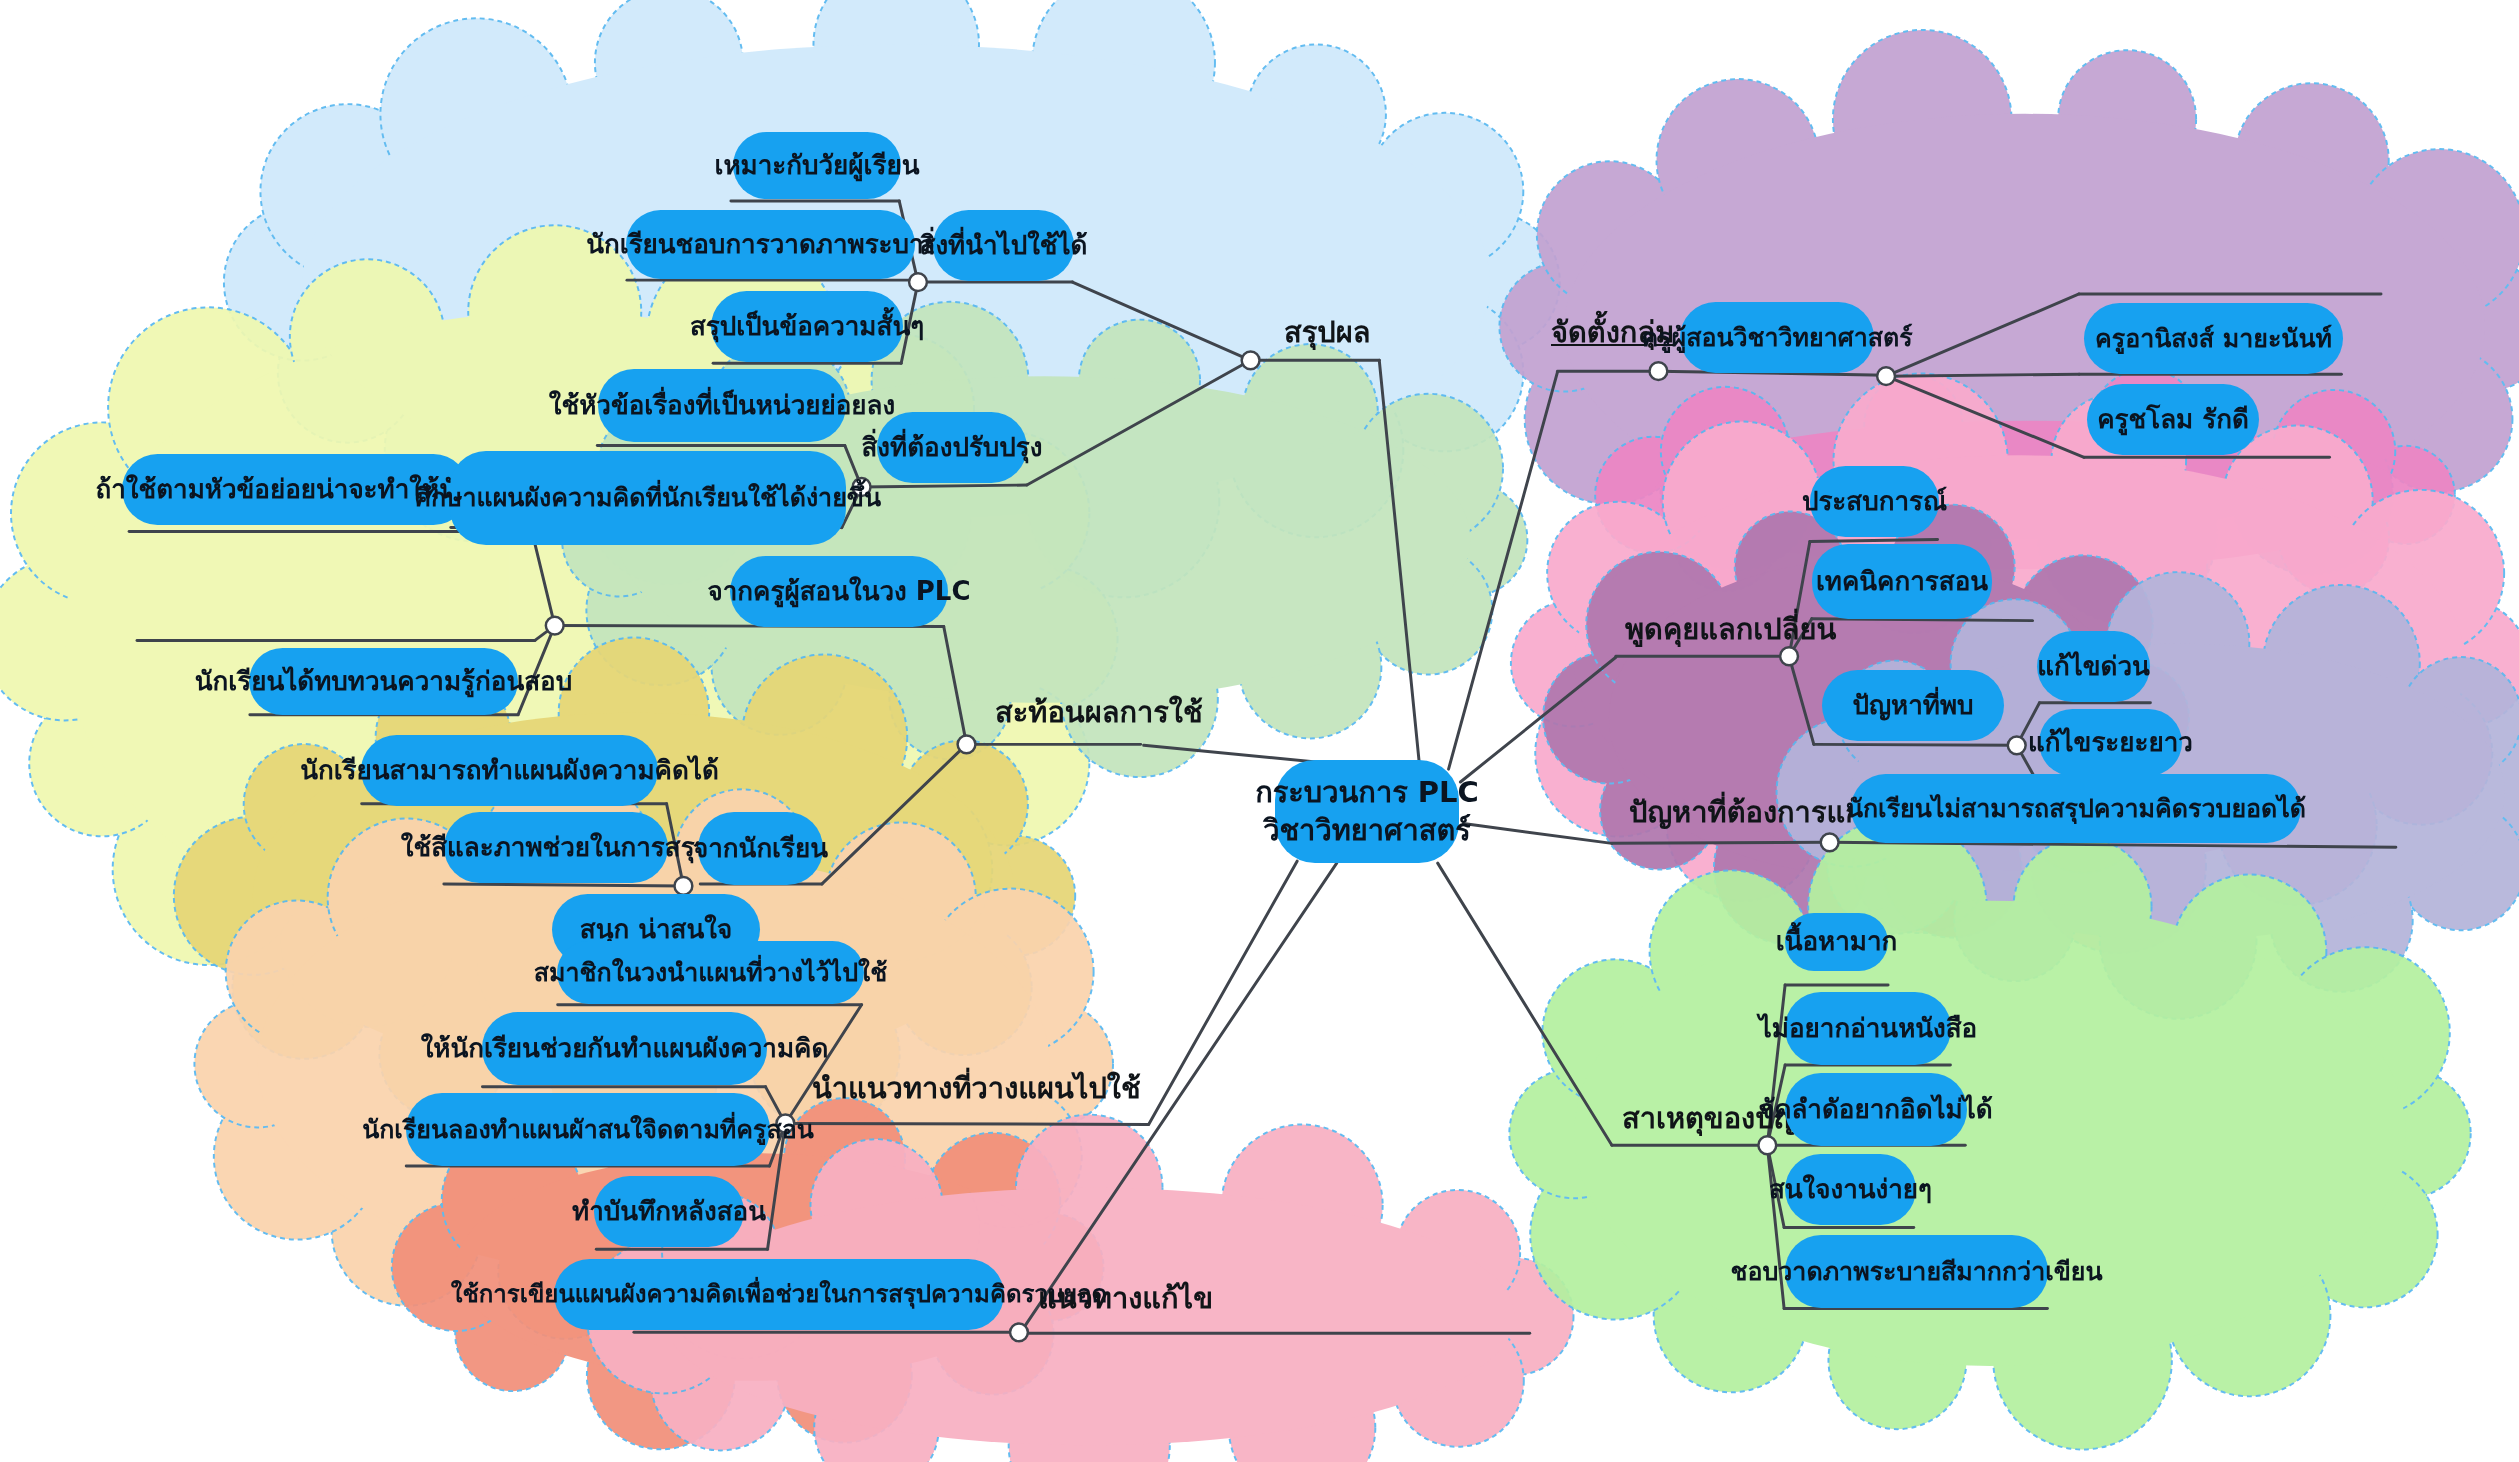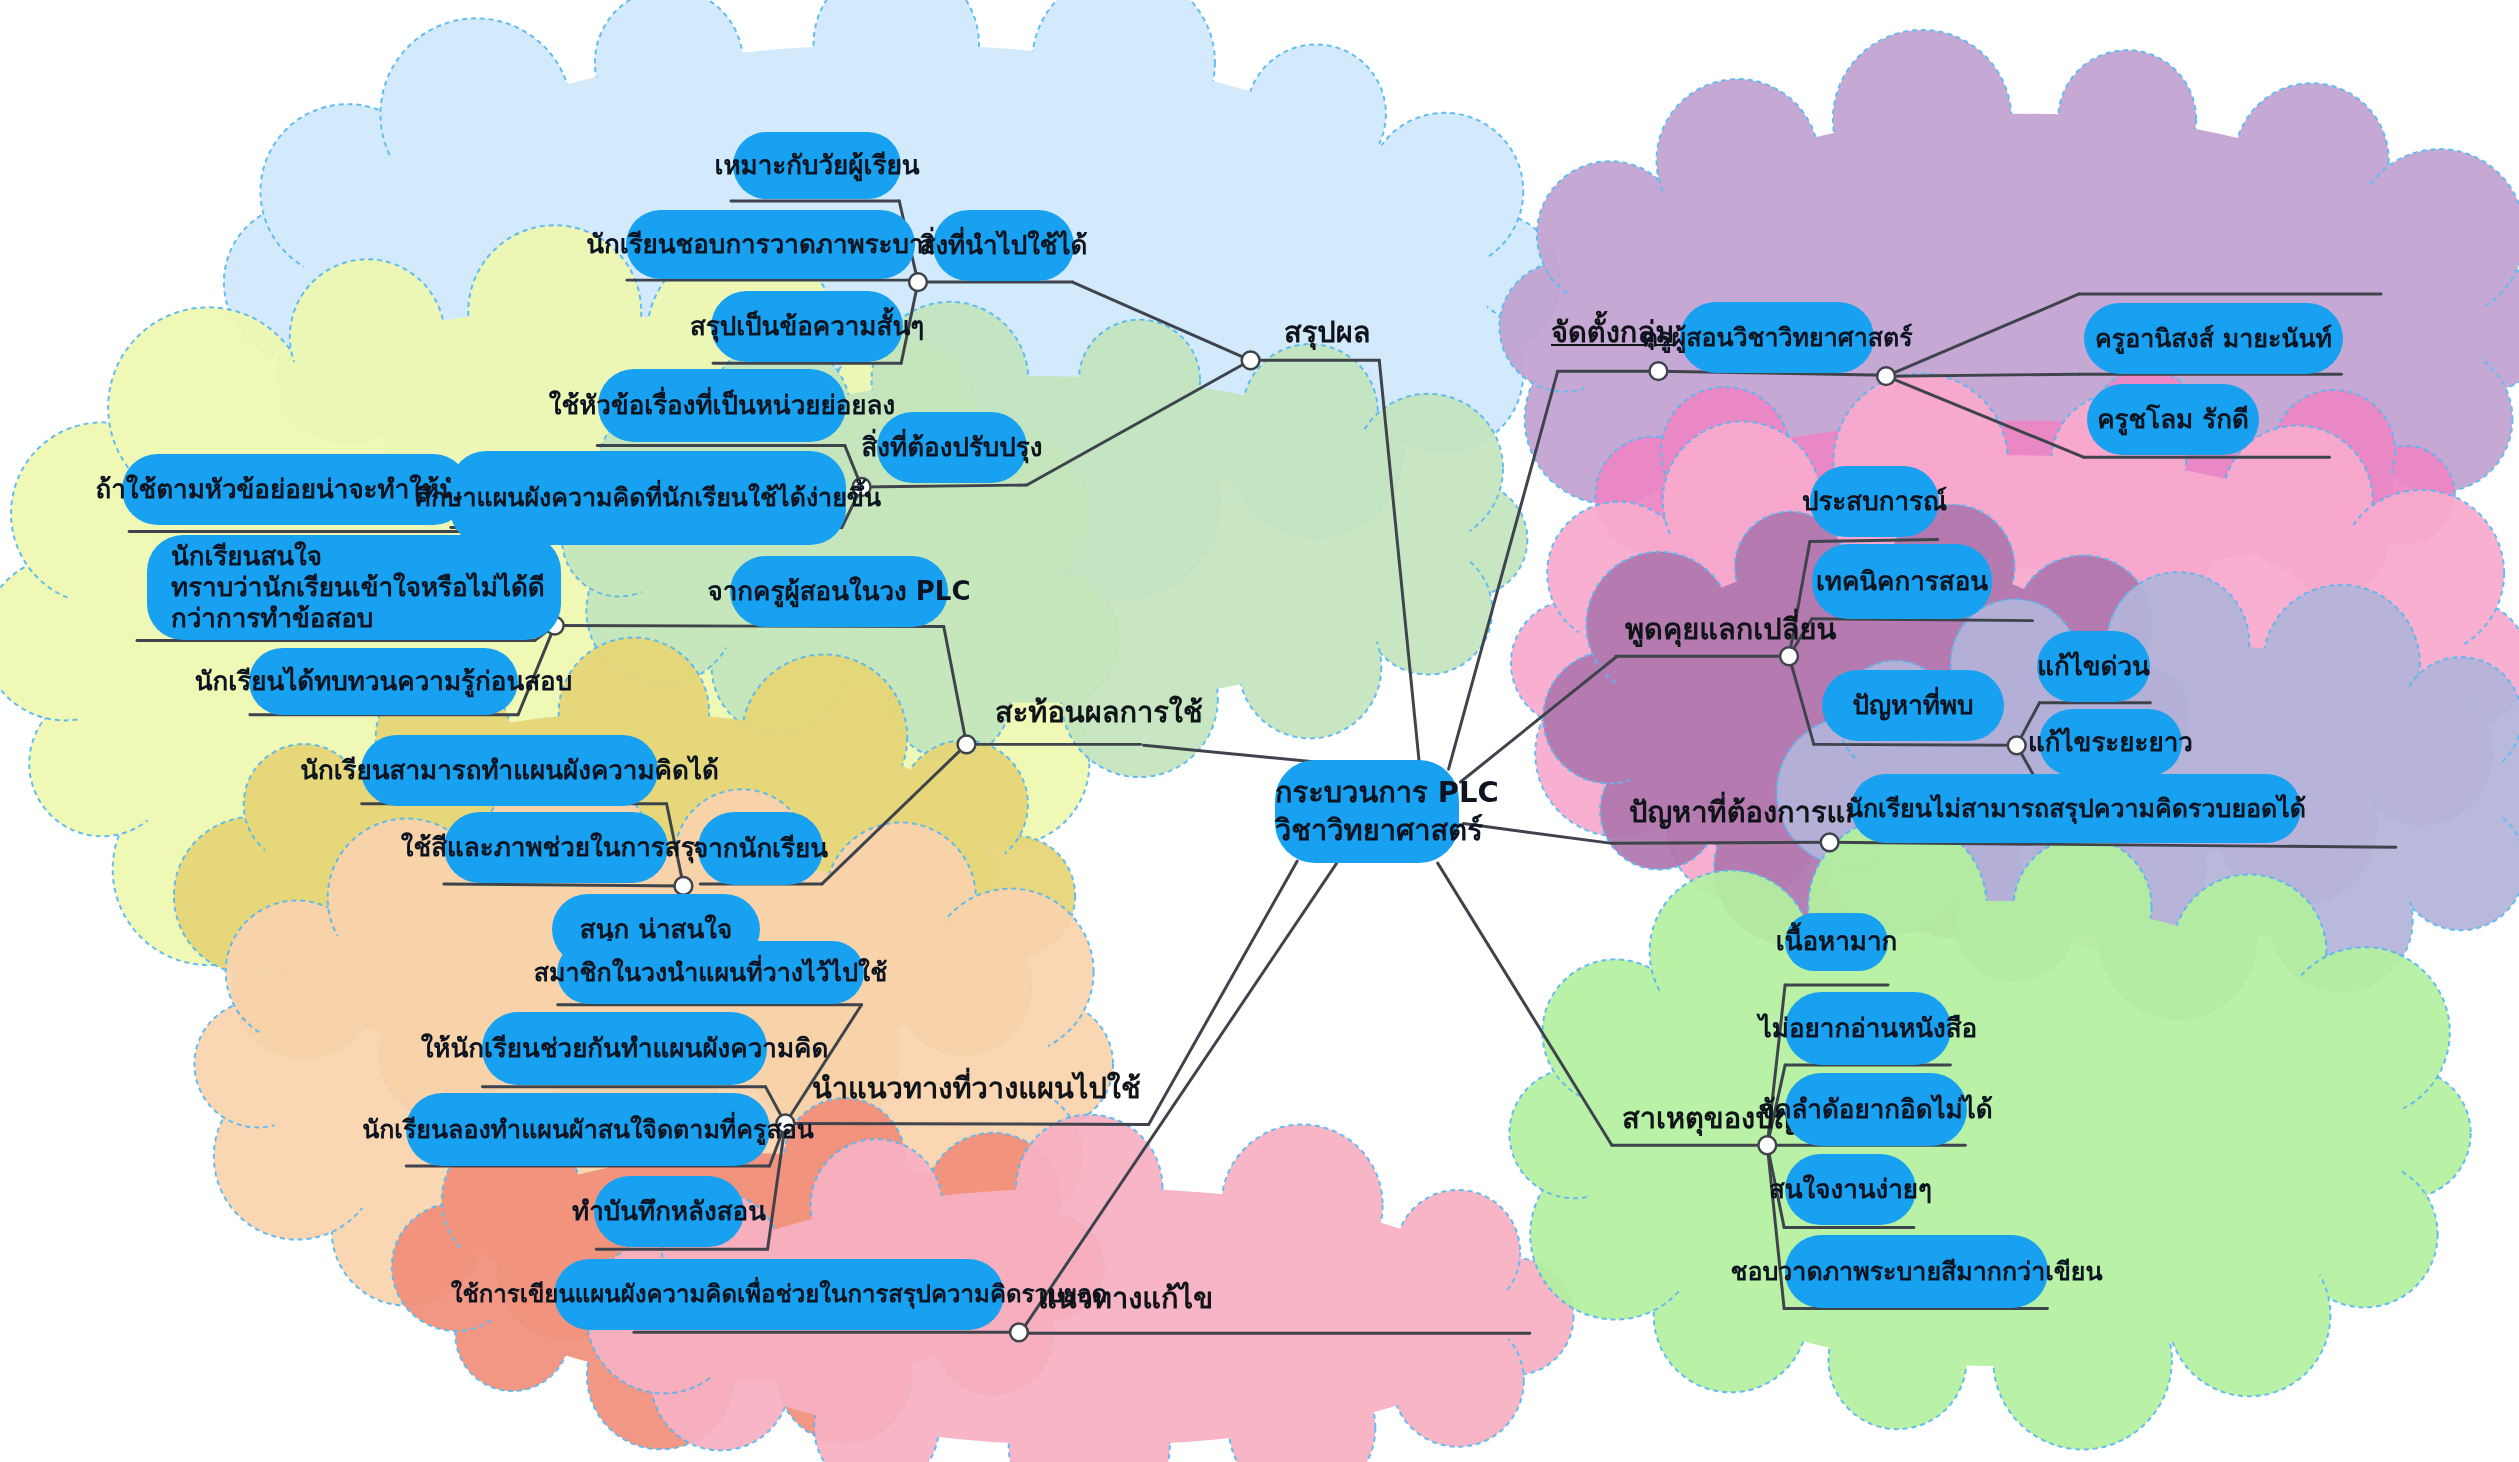--- a/index.html
+++ b/index.html
@@ -16,21 +16,21 @@
   }
   .node.small{font-size:25px;}
   .node.tiny{font-size:24px;}
   .node.left{justify-content:flex-start;text-align:left;padding-left:24px;white-space:pre-line;}
   .maplabel{
     position:absolute;font-weight:bold;font-size:29px;color:#101418;
     white-space:nowrap;z-index:3;
   }
   .center-node{
     position:absolute;background:var(--node_fill,#17a1f0);color:var(--node_text,#0b1420);
-    border-radius:40px;display:flex;flex-direction:column;align-items:flex-start;justify-content:center;
+    border-radius:40px;display:flex;flex-direction:column;align-items:center;justify-content:center;
     font-weight:bold;font-size:29px;line-height:1.3;z-index:4;white-space:nowrap;
   }
 </style>
 </head>
 <body>
 
 <div id="canvas">
   <svg id="bg" viewBox="0 0 2545 1477" xmlns="http://www.w3.org/2000/svg">
     <g id="clouds">
         <g opacity="0.93">
@@ -344,22 +344,20 @@
   <div class="maplabel" style="left:1284px;top:309px;">สรุปผล</div>
   <div class="node" style="left:733px;top:132px;width:168px;height:67px;">เหมาะกับวัยผู้เรียน</div>
   <div class="node" style="left:626px;top:210px;width:289px;height:69px;">นักเรียนชอบการวาดภาพระบายสี</div>
   <div class="node" style="left:933px;top:210px;width:141px;height:71px;">สิ่งที่นำไปใช้ได้</div>
   <div class="node" style="left:711px;top:291px;width:192px;height:71px;">สรุปเป็นข้อความสั้นๆ</div>
   <div class="node" style="left:598px;top:369px;width:248px;height:73px;">ใช้หัวข้อเรื่องที่เป็นหน่วยย่อยลง</div>
   <div class="node" style="left:877px;top:412px;width:150px;height:71px;">สิ่งที่ต้องปรับปรุง</div>
 
   <div class="node" style="left:122px;top:454px;width:347px;height:71px;">ถ้าใช้ตามหัวข้อย่อยน่าจะทำให้นักเรี</div>
   <div class="node small" style="left:450px;top:451px;width:396px;height:94px;">ศึกษาแผนผังความคิดที่นักเรียนใช้ได้ง่ายขึ้น</div>
-  <div class="node left" style="left:147px;top:535px;width:390px;height:105px;font-size:26px;">นักเรียนสนใจ
-ทราบว่านักเรียนเข้าใจหรือไม่ได้ดีกว่าการทำข้อสอบ</div>
   <div class="node" style="left:730px;top:556px;width:218px;height:71px;">จากครูผู้สอนในวง PLC</div>
   <div class="node" style="left:249px;top:648px;width:269px;height:67px;">นักเรียนได้ทบทวนความรู้ก่อนสอบ</div>
   <div class="maplabel" style="left:995px;top:689px;">สะท้อนผลการใช้</div>
 
   <div class="node" style="left:361px;top:735px;width:297px;height:71px;">นักเรียนสามารถทำแผนผังความคิดได้</div>
   <div class="node" style="left:444px;top:812px;width:224px;height:71px;">ใช้สีและภาพช่วยในการสรุป</div>
   <div class="node" style="left:698px;top:812px;width:125px;height:73px;">จากนักเรียน</div>
   <div class="node" style="left:552px;top:894px;width:208px;height:71px;">สนุก น่าสนใจ</div>
 
   <div class="node small" style="left:557px;top:941px;width:307px;height:63px;">สมาชิกในวงนำแผนที่วางไว้ไปใช้</div>

